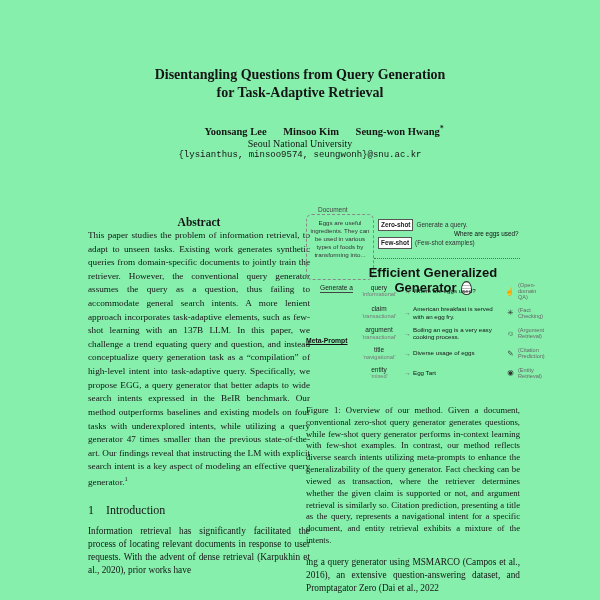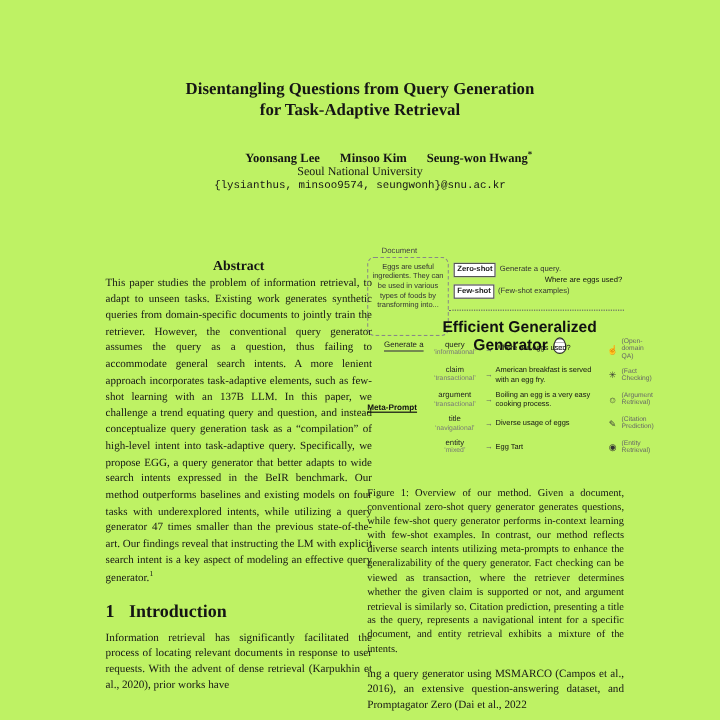--- a/index.html
+++ b/index.html
@@ -1,31 +1,31 @@
 <!DOCTYPE html>
 <html><head>
 <meta charset="utf-8">
 <style>
   html,body{margin:0;padding:0;background:#ffffff;}
-  .page{position:relative;width:600px;height:600px;background:#bef264;overflow:hidden;
+  .page{position:relative;width:600px;height:600px;background:#86efac;overflow:hidden;
         font-family:"Liberation Serif",serif;color:#151515;}
 
   .title{position:absolute;top:66px;left:0;width:100%;text-align:center;
          font-weight:bold;font-size:14px;line-height:1.32;}
   .authors{position:absolute;top:123px;left:0;width:100%;text-align:center;
            font-weight:bold;font-size:10.5px;margin-left:24px;}
   .authors span.name{margin:0 7px;}
   .affil{position:absolute;top:138px;left:0;width:100%;text-align:center;font-size:10px;}
   .email{position:absolute;top:150px;left:0;width:100%;text-align:center;
          font-family:"Liberation Mono",monospace;font-size:9px;}
 
   .col-left{position:absolute;left:88px;top:216px;width:222px;}
   .abs-head{text-align:center;font-weight:bold;font-size:11.5px;margin-bottom:1px;}
   .abs-text{font-size:9.2px;line-height:1.48;text-align:justify;}
-  .sec-head{font-weight:bold;font-size:15px;margin:13px 0 7px 0;}
+  .sec-head{font-weight:normal;font-size:12px;margin:13px 0 7px 0;}
   .sec-head .num{margin-right:12px;}
   .body-text{font-size:9.3px;line-height:1.42;text-align:justify;}
 
   
   .fig{position:absolute;left:306px;top:206px;width:214px;}
   .diagram{position:relative;height:198px;font-family:"Liberation Sans",sans-serif;color:#222;}
   .doc-label{position:absolute;top:0;left:12px;font-size:6.5px;color:#444;}
   .doc-box{position:absolute;top:8px;left:0;width:60px;height:56px;border:1px dashed #888;
            border-radius:6px;padding:4px 3px;font-size:6.2px;line-height:1.3;text-align:center;color:#333;}
   .zs-row,.fs-row{position:absolute;left:72px;display:flex;align-items:center;gap:3px;}

